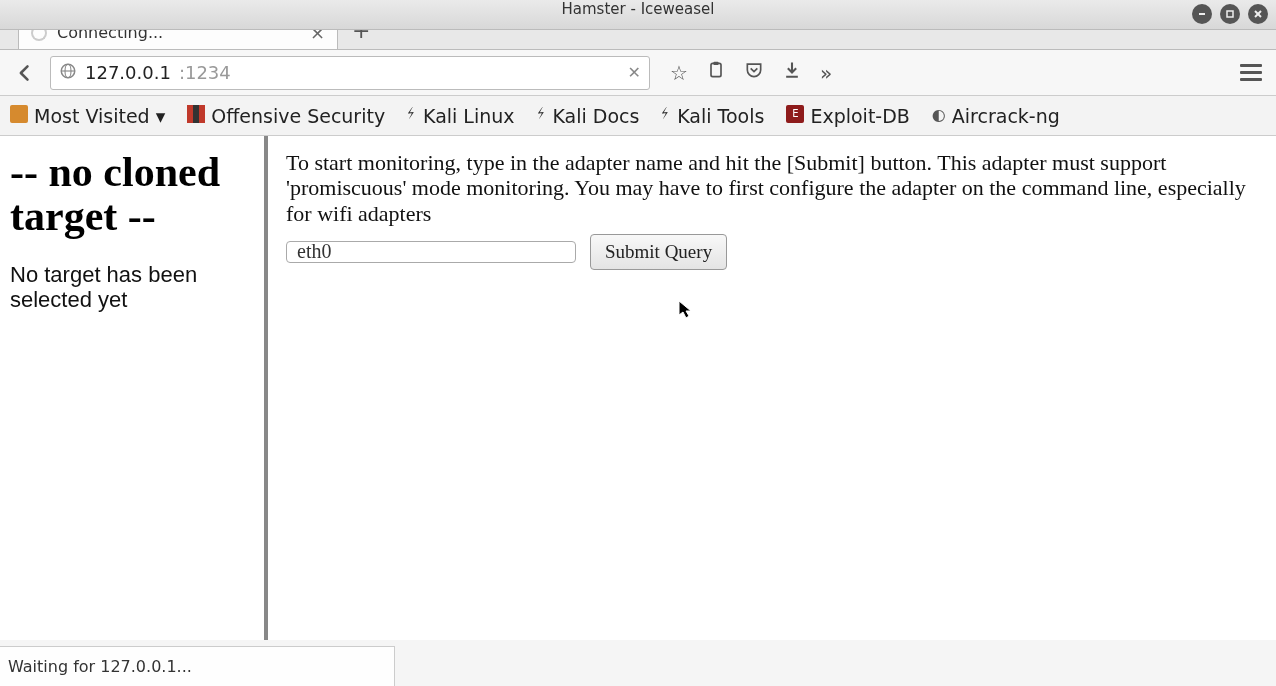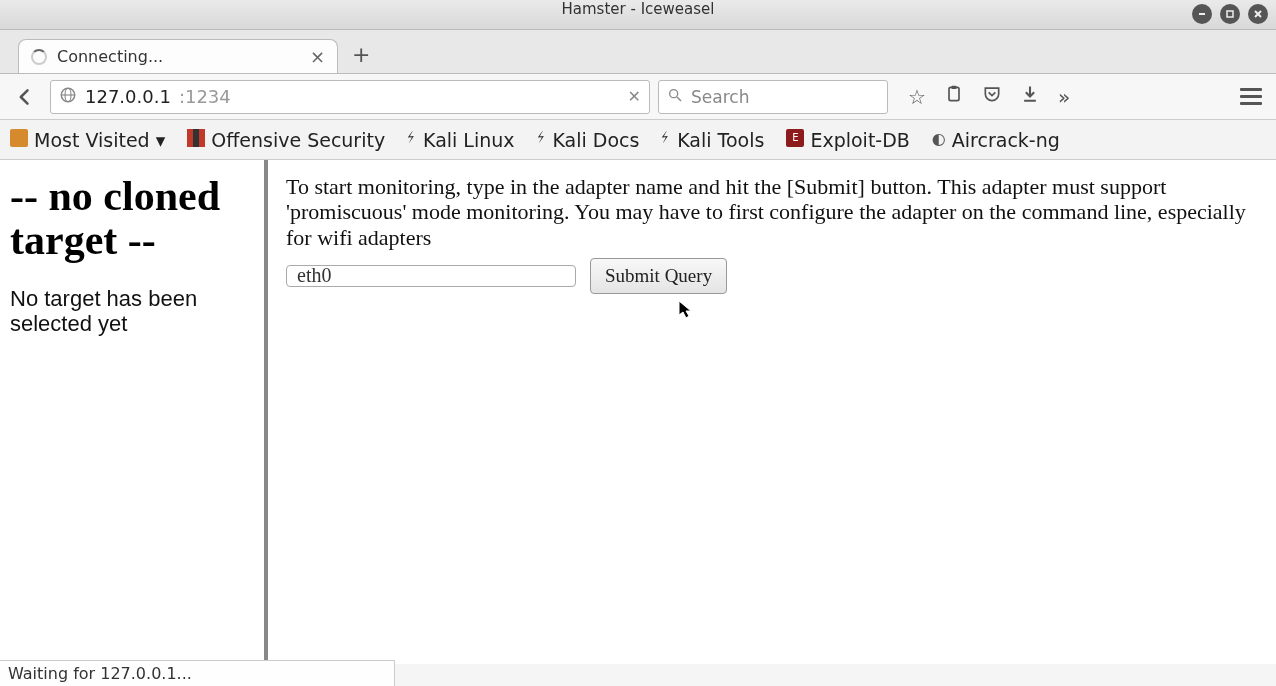--- a/index.html
+++ b/index.html
@@ -35,21 +35,21 @@
     width: 20px; height: 20px;
     border-radius: 50%;
     background: #555;
     color: #eee;
     display: flex; align-items: center; justify-content: center;
     font-size: 12px;
     cursor: pointer;
   }
   
   .tabstrip {
-    height: 44px;
+    height: 20px;
     background: #e8e8e8;
     display: flex;
     align-items: flex-end;
     padding-left: 18px;
     border-bottom: 1px solid #bbb;
   }
   .tab {
     background: #fdfdfd;
     border: 1px solid #bbb;
     border-bottom: none;
@@ -225,21 +225,21 @@
     background: linear-gradient(to bottom,#f8f8f8,#e4e4e4);
     font-size: 19px;
     font-family: Georgia, serif;
     color: #222;
     cursor: pointer;
   }
   
   .statusbar {
     position: absolute;
     left: 0; bottom: 0;
-    height: 26px;
+    height: 40px;
     width: 395px;
     background: #fefefe;
     border: 1px solid #ccc;
     border-left: none;
     border-bottom: none;
     display: flex; align-items: center;
     padding: 0 8px;
     font-size: 16px;
     color: #333;
   }
@@ -298,29 +298,20 @@
       <svg width="18" height="18" viewBox="0 0 24 24">
           <circle cx="12" cy="12" r="9" fill="none" stroke="#888" stroke-width="2"></circle>
           <ellipse cx="12" cy="12" rx="4" ry="9" fill="none" stroke="#888" stroke-width="1.5"></ellipse>
           <line x1="3" y1="12" x2="21" y2="12" stroke="#888" stroke-width="1.5"></line>
         </svg>
     </span>
     <span class="url-host">127.0.0.1</span>
       <span class="url-port">:1234</span>
     <span class="stop">✕</span>
   </div>
-  <div class="searchbar">
-    <span>
-      <svg width="16" height="16" viewBox="0 0 24 24">
-          <circle cx="10" cy="10" r="6" fill="none" stroke="#888" stroke-width="2"></circle>
-          <line x1="15" y1="15" x2="21" y2="21" stroke="#888" stroke-width="2"></line>
-        </svg>
-    </span>
-    <span>Search</span>
-  </div>
   <div class="toolbar-icons">
     <span class="tico">☆</span>
     <span class="tico">
       <svg width="20" height="20" viewBox="0 0 24 24">
           <rect x="6" y="4" width="12" height="16" rx="2" fill="none" stroke="#555" stroke-width="2"></rect>
           <rect x="9" y="2" width="6" height="4" rx="1" fill="#555"></rect>
         </svg>
     </span>
     <span class="tico">
       <svg width="20" height="20" viewBox="0 0 24 24">

